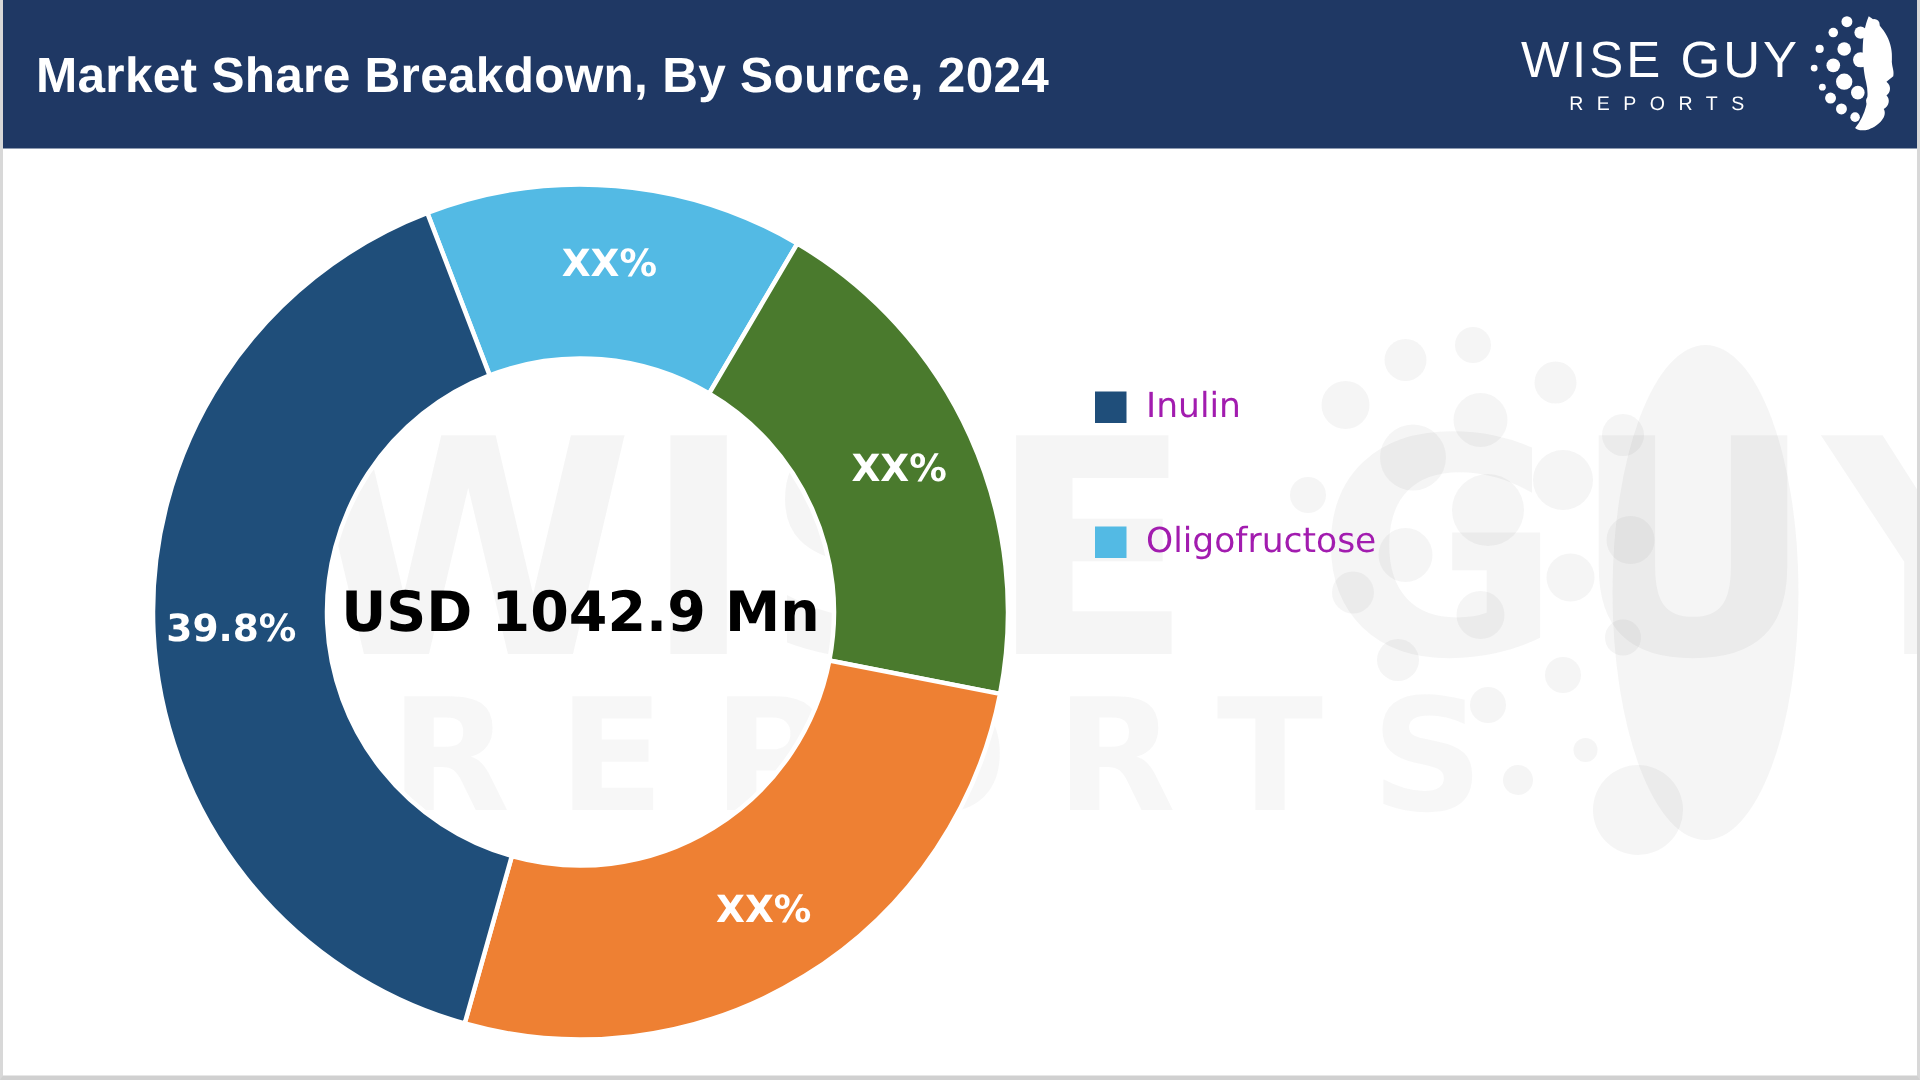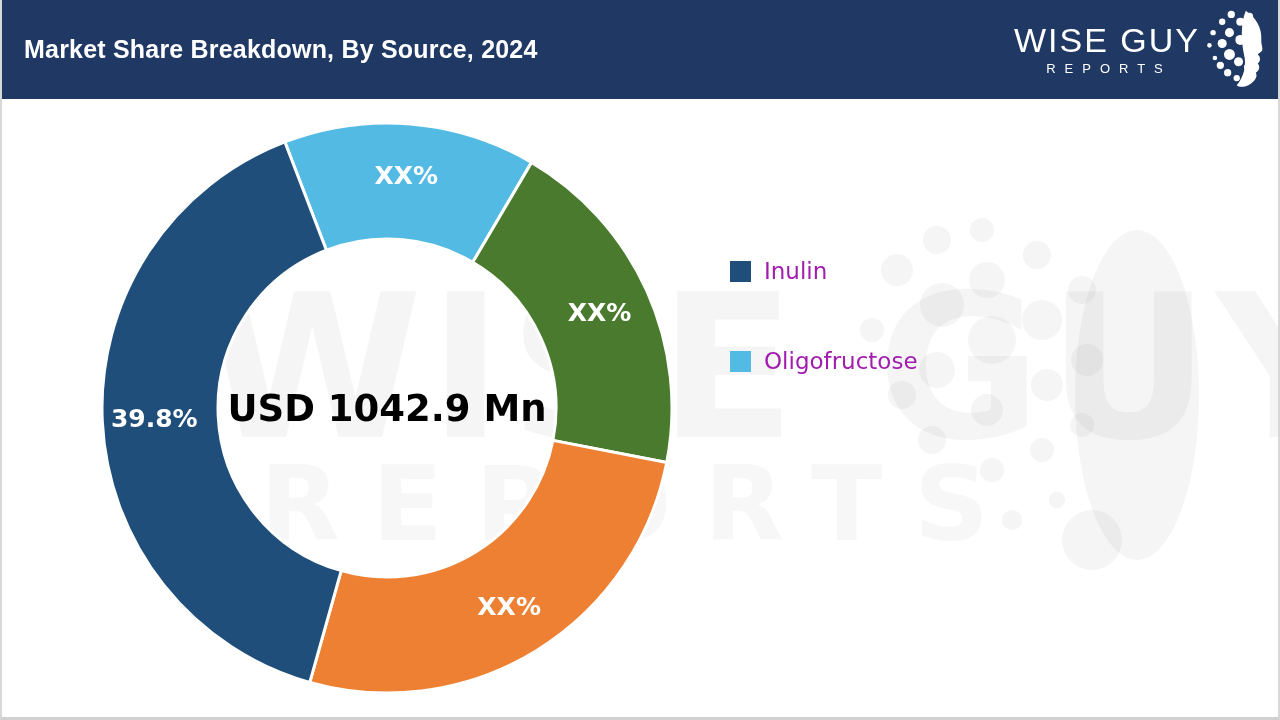--- a/index.html
+++ b/index.html
@@ -5,21 +5,21 @@
   html,body{margin:0;padding:0;background:#fff;}
   .stage{
     position:relative;width:1280px;height:720px;overflow:hidden;background:#ffffff;
     border-left:2px solid #d8d8d8;border-right:2px solid #d8d8d8;border-bottom:3px solid #d0d0d0;
     box-sizing:border-box;font-family:"DejaVu Sans",sans-serif;
   }
   
   .header{position:absolute;left:-2px;top:0;width:1282px;height:99px;background:#1F3864;}
   .page-title{
     position:absolute;left:24px;top:0;height:99px;line-height:99px;margin:0;
-    color:#ffffff;font-family:"Liberation Sans",sans-serif;font-size:25px;font-weight:700;letter-spacing:.2px;
+    color:#ffffff;font-family:"Liberation Sans",sans-serif;font-size:33px;font-weight:700;letter-spacing:.2px;
   }
   .logo{position:absolute;right:18px;top:6px;display:flex;align-items:center;}
   .logo-text{text-align:center;color:#fff;font-family:"Liberation Sans",sans-serif;margin-right:4px;}
   .logo-line1{display:block;font-size:34px;font-weight:500;letter-spacing:2px;line-height:40px;}
   .logo-line2{display:block;font-size:13px;font-weight:400;letter-spacing:9px;line-height:18px;margin-left:4px;}
   
   .wm-line1{
     position:absolute;left:200px;top:268px;font-size:200px;font-weight:700;line-height:1;
     color:rgba(60,60,60,0.05);letter-spacing:6px;white-space:nowrap;
   }

